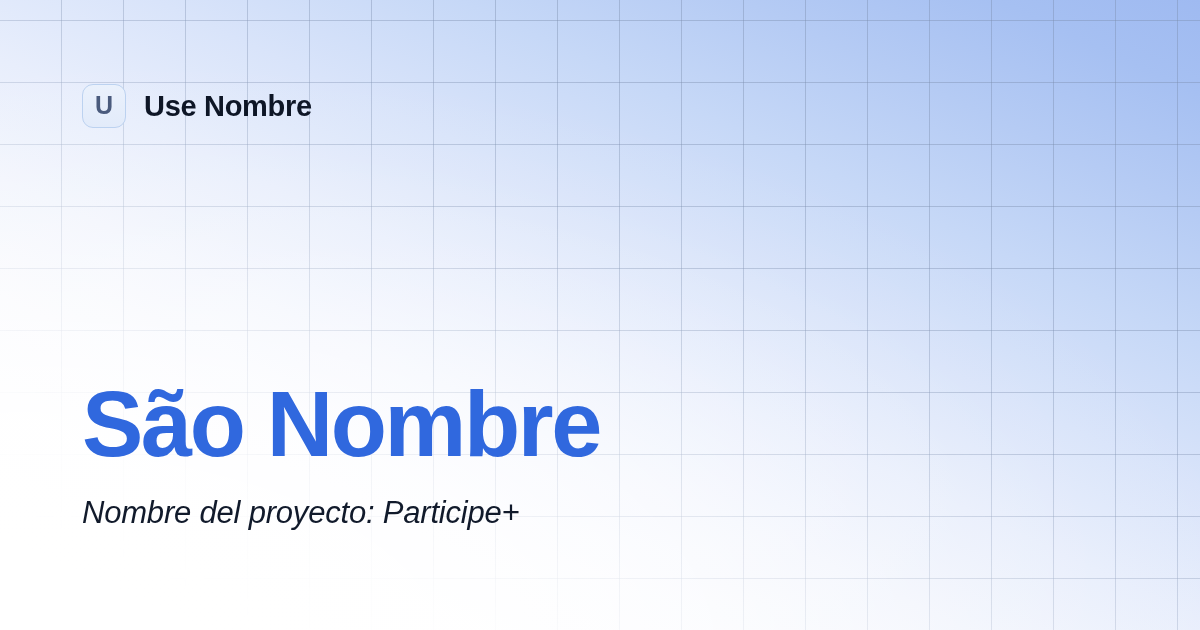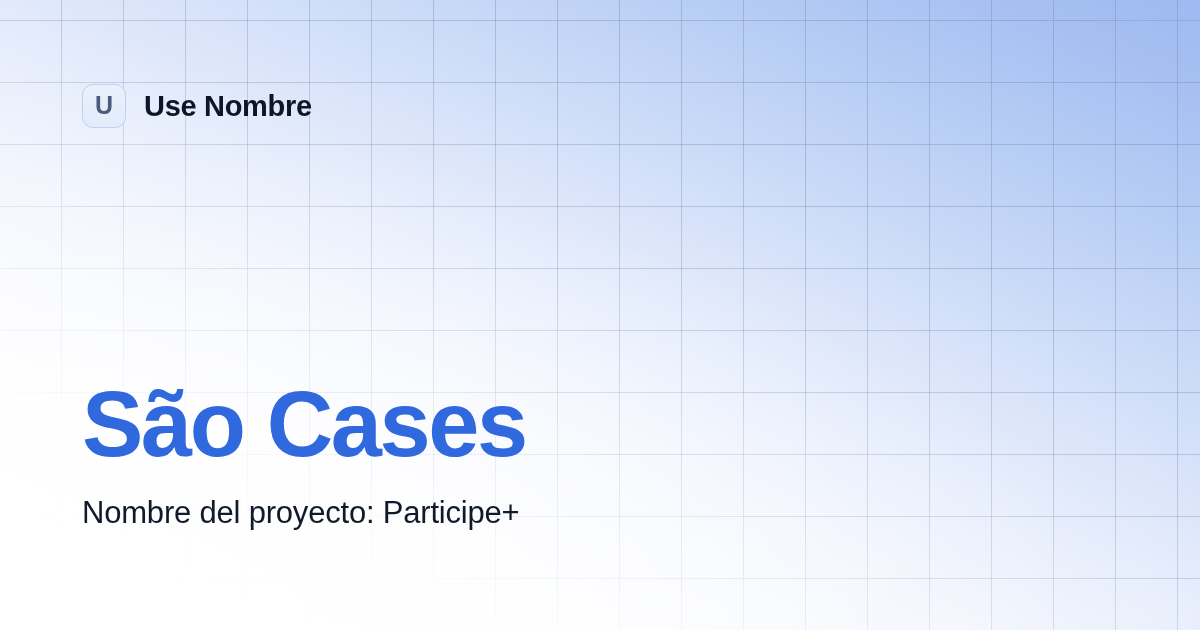--- a/index.html
+++ b/index.html
@@ -161,20 +161,21 @@
   .subhead {
     font-family: "Liberation Sans", sans-serif;
     font-size: 31px;
     font-weight: 400;
     color: #111a2b;
     letter-spacing: -0.2px;
     line-height: 1.2;
     margin: 0;
     margin-top: 24px;
     white-space: nowrap;
+    font-style: italic;
   }
 </style>
 </head>
 <body>
 
 <div class="card">
 
   <div class="bg-gradient"></div>
   <div class="bg-wash"></div>
   <div class="bg-grid"></div>
@@ -182,18 +183,18 @@
   <div class="content">
 
     <div class="brand">
       <div class="brand-badge">
         <span class="brand-badge-letter">U</span>
       </div>
       <span class="brand-title">Use Nombre</span>
     </div>
 
     <div class="headline-block">
-      <h1 class="headline">São Cases</h1>
+      <h1 class="headline">São Nombre</h1>
       <p class="subhead">Nombre del proyecto: Participe+</p>
     </div>
 
   </div>
 </div>
 
 </body></html>

